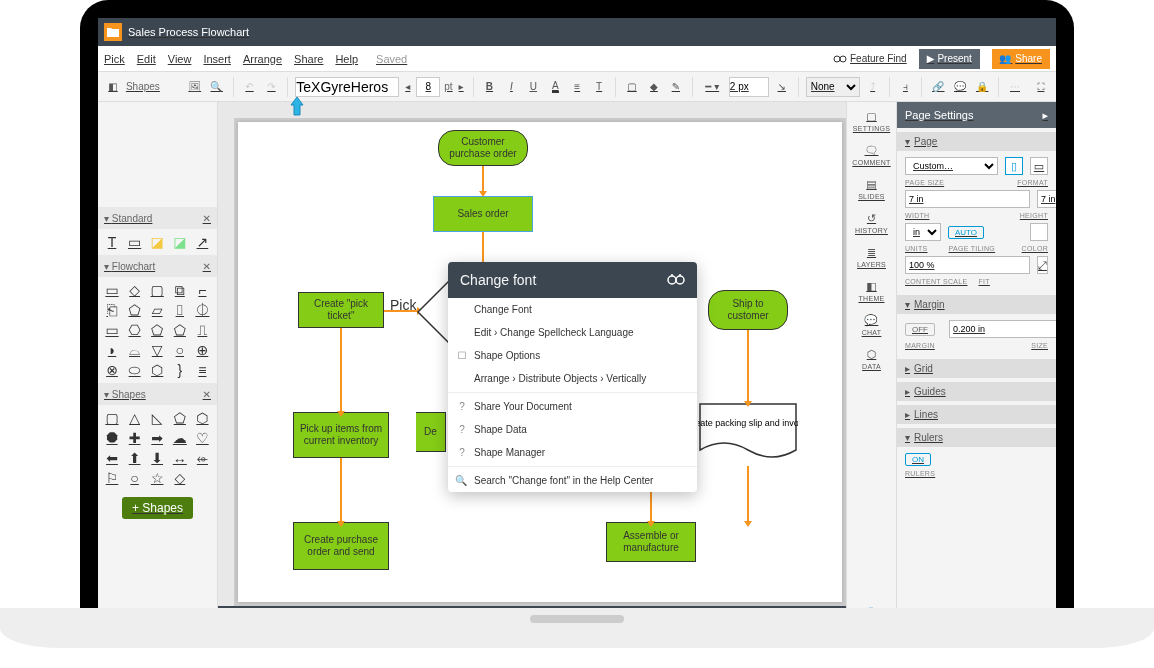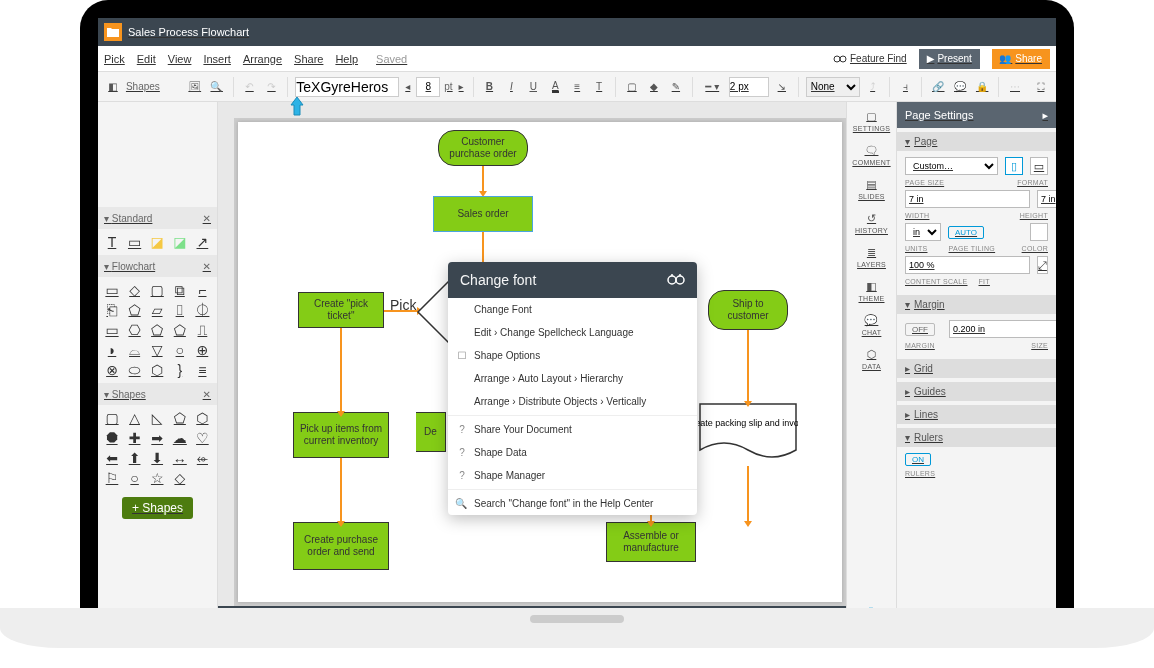--- a/index.html
+++ b/index.html
@@ -306,21 +306,20 @@
                 <svg width="18" height="12" viewBox="0 0 18 12">
                       <circle cx="5" cy="7" r="4" fill="none" stroke="#fff" stroke-width="1.5"></circle>
                       <circle cx="13" cy="7" r="4" fill="none" stroke="#fff" stroke-width="1.5"></circle>
                       <path d="M5 3v-2M13 3v-2" stroke="#fff" stroke-width="1.5"></path>
                     </svg>
               </span>
             </div>
             <div class="cmd-item">Change Font</div>
             <div class="cmd-item">Edit › Change Spellcheck Language</div>
             <div class="cmd-item"><span class="ic">☐</span><span>Shape Options</span></div>
-            <div class="cmd-item">Arrange › Auto Layout › Hierarchy</div>
             <div class="cmd-item">Arrange › Distribute Objects › Vertically</div>
             <div class="cmd-sep"></div>
             <div class="cmd-item"><span class="ic">?</span><span>Share Your Document</span></div>
             <div class="cmd-item"><span class="ic">?</span><span>Shape Data</span></div>
             <div class="cmd-item"><span class="ic">?</span><span>Shape Manager</span></div>
             <div class="cmd-sep"></div>
             <div class="cmd-item"><span class="ic">🔍</span><span>Search "Change font" in the Help Center</span></div>
           </div>
 
         </div>

